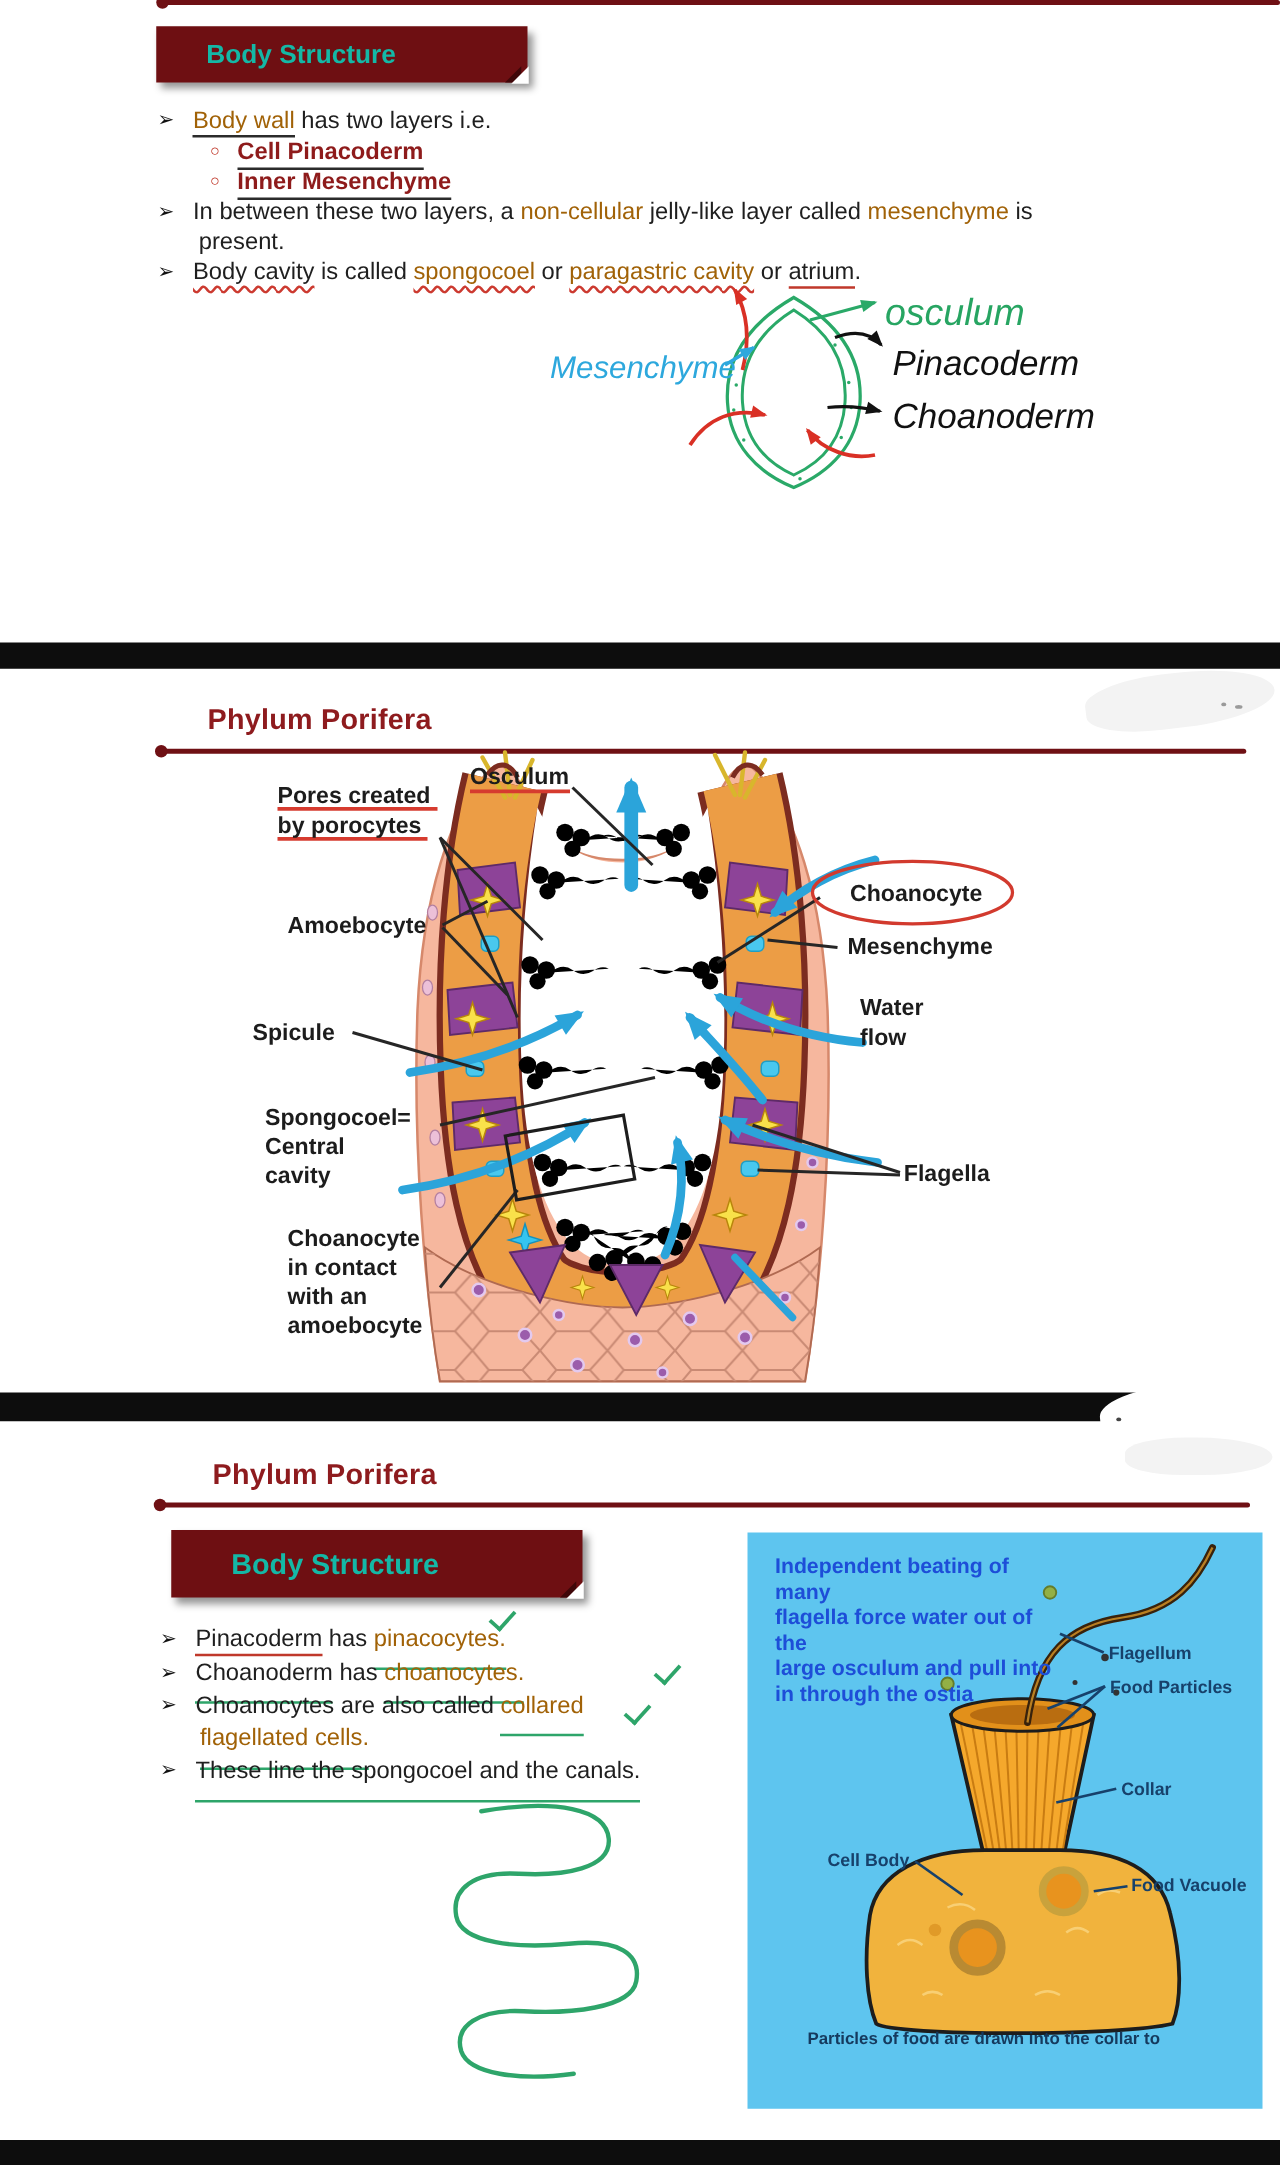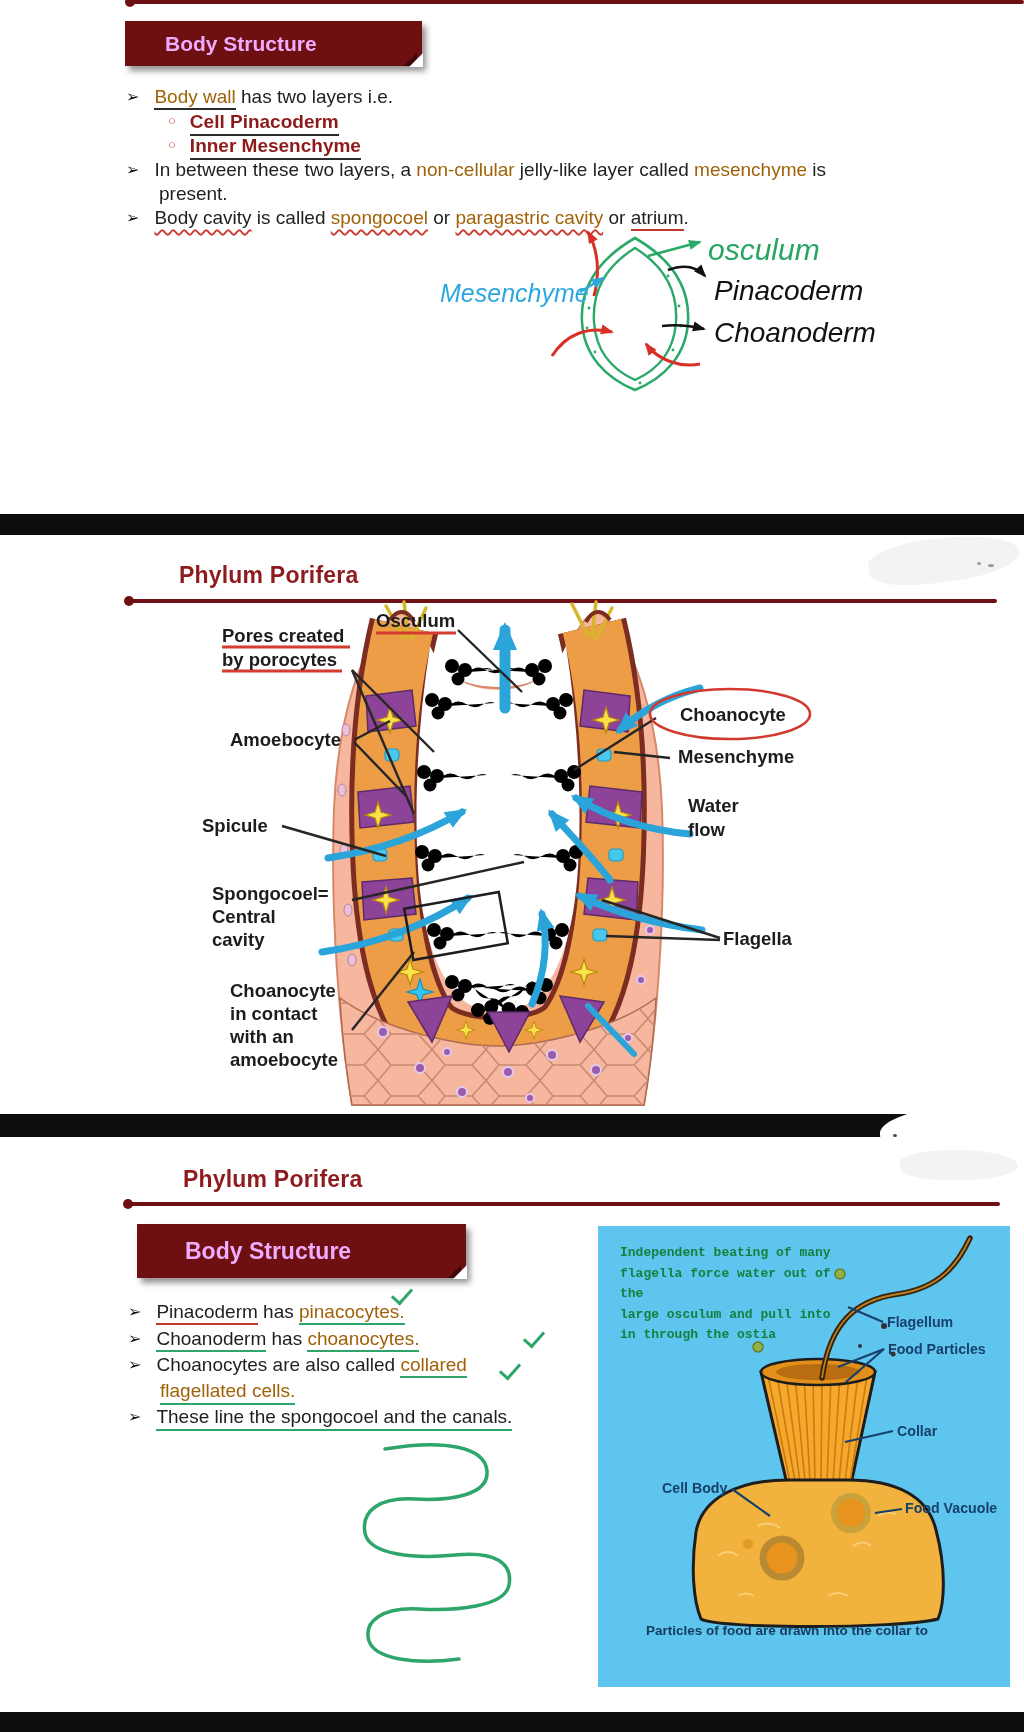--- a/index.html
+++ b/index.html
@@ -1,47 +1,47 @@
 <!DOCTYPE html>
 <html><head>
 <meta charset="utf-8">
 <style>
   html,body{margin:0;padding:0;background:#ffffff;}
   body{width:1024px;height:1732px;position:relative;overflow:hidden;
        font-family:"Liberation Sans",sans-serif;color:#1f1f1f;}
   
   .bar{position:absolute;left:0;width:1024px;background:#0d0d0d;}
-  .title{position:absolute;color:#8e1b1e;font-weight:bold;font-size:23px;letter-spacing:.2px;margin-left:13px;}
+  .title{position:absolute;color:#8e1b1e;font-weight:bold;font-size:23px;letter-spacing:.2px;}
   .title-rule{position:absolute;height:3.5px;background:#6f1014;border-radius:2px;}
   .title-rule .dot{position:absolute;left:-3px;top:-3px;width:10px;height:10px;border-radius:50%;background:#6f1014;}
-  .hdr-box{position:absolute;background:#6e0f12;color:#f0abfc;font-weight:bold;
+  .hdr-box{position:absolute;background:#6e0f12;color:#14b8a6;font-weight:bold;
            display:flex;align-items:center;box-shadow:4px 5px 6px rgba(0,0,0,.42);}
   .hdr-box::before{content:"";position:absolute;right:5px;bottom:0;border-style:solid;
            border-width:0 0 13px 13px;border-color:transparent transparent #3f0709 transparent;}
   .hdr-box::after{content:"";position:absolute;right:-1px;bottom:-1px;border-style:solid;
            border-width:0 0 14px 14px;border-color:transparent transparent #ffffff transparent;}
   
   .row{position:absolute;display:flex;align-items:flex-start;white-space:nowrap;font-size:19px;line-height:23px;}
   .row .mk{color:#111;font-size:16px;margin-right:15px;line-height:23px;}
   .row .cmk{color:#c0392b;font-size:13px;margin-right:14px;line-height:22px;}
   .red{color:#a16207;}
   .maroon{color:#8e1b1b;font-weight:bold;}
   .ured{border-bottom:2.5px solid #c0382b;padding-bottom:1px;}
-  .ugreen{border-bottom:2.5px solid #2ea56a;padding-bottom:1px;}
+  .ugreen{border-bottom:2.5px solid #2ea56a;padding-bottom:12px;}
   .udark{border-bottom:2.5px solid #2b2b2b;padding-bottom:1px;}
   .uwavy{text-decoration:underline wavy 2px #cc3a30;text-underline-offset:5px;}
   .chk{position:absolute;width:17px;height:9px;border-left:3px solid #2ea56a;border-bottom:3px solid #2ea56a;
        transform:rotate(-48deg);}
   
   .smudge{position:absolute;background:#f3f3f3;border-radius:48% 60% 55% 45%;}
   .smudge.white{background:#ffffff;}
   .mini-dot{position:absolute;width:4px;height:3px;background:#9a9a9a;border-radius:50%;}
   
   .panel{position:absolute;background:#5ec5ef;}
-  .panel-text{position:absolute;color:#15803d;font-weight:bold;font-size:13px;line-height:20.5px;font-family:Liberation Mono, monospace;}
+  .panel-text{position:absolute;color:#1d4ed8;font-weight:bold;font-size:17px;line-height:20.5px;}
   .panel-caption{position:absolute;color:#153a5e;font-weight:bold;font-size:13.5px;line-height:21.5px;text-align:center;}
   
   svg{position:absolute;overflow:visible;font-family:"Liberation Sans",sans-serif;}
   svg text.lbl{font-weight:bold;font-size:18.5px;fill:#1c1c1c;}
   svg text.plbl{font-weight:bold;font-size:14.2px;fill:#17416b;}
   .star{fill:#f9e14a;stroke:#b8860b;stroke-width:1.2;}
   .cell{fill:#49c8ee;stroke:#1f9ec4;stroke-width:1.2;}
   .wedge{fill:#8d4398;stroke:#5e2a68;stroke-width:1.5;}
   .leader{stroke:#262626;stroke-width:2.4;fill:none;}
   .barrow{stroke:#2ba4da;stroke-width:7;fill:none;stroke-linecap:round;}

